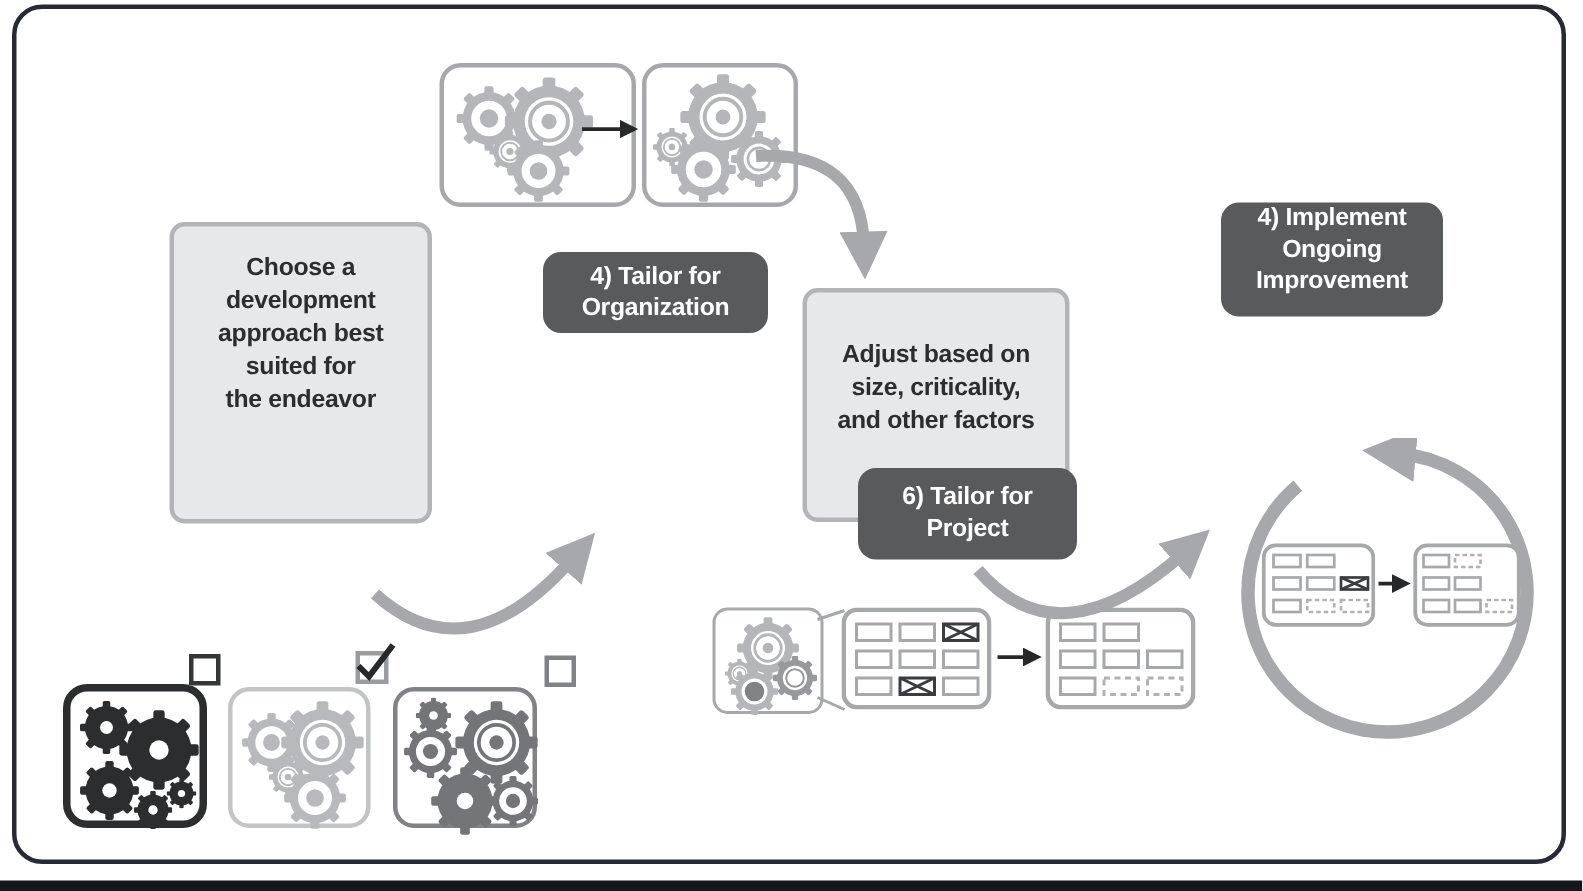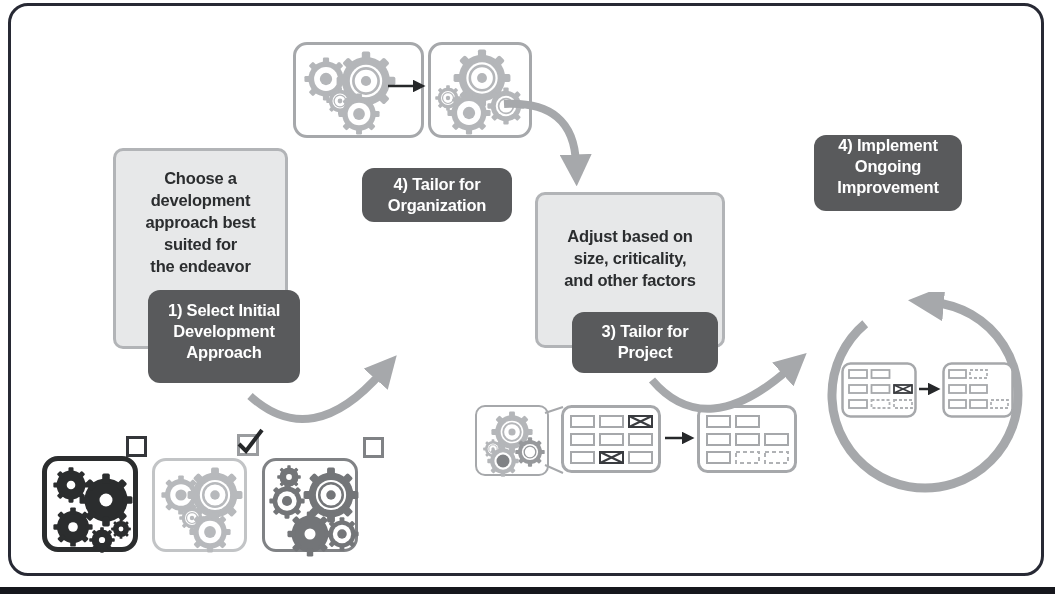--- a/index.html
+++ b/index.html
@@ -111,37 +111,34 @@
     <path d="M 12,18 Q 82,14 84,78" fill="none" stroke="#a6a8ab" stroke-width="8" marker-end="url(#mk-gray)"></path>
   </svg>
 
   <div class="abs pbox" style="left:113px;top:148px;width:169px;height:195px;">
     <div class="pbox-text" style="top:16px;">Choose a
 development
 approach best
 suited for
 the endeavor</div>
   </div>
-  <div class="abs badge" style="left:148px;top:290px;width:152px;height:83px;padding-top:10px;box-sizing:content-box;">1) Select Initial
-Development
-Approach</div>
 
   <svg class="abs lay" style="left:236px;top:350px;" width="165" height="105">
     <path d="M 14,46 Q 76,102 146,22" fill="none" stroke="#a6a8ab" stroke-width="8" marker-end="url(#mk-gray)"></path>
   </svg>
 
   <div class="abs badge" style="left:362px;top:168px;width:150px;height:48px;padding-top:6px;box-sizing:content-box;">4) Tailor for
 Organization</div>
 
-  <div class="abs pbox" style="left:535px;top:192px;width:172px;height:150px;padding-left:12px;">
+  <div class="abs pbox" style="left:535px;top:192px;width:172px;height:150px;">
     <div class="pbox-text" style="top:30px;">Adjust based on
 size, criticality,
 and other factors</div>
   </div>
-  <div class="abs badge" style="left:572px;top:312px;width:146px;height:52px;padding-top:9px;box-sizing:content-box;">3) Tailor for
+  <div class="abs badge" style="left:572px;top:312px;width:146px;height:52px;padding-top:9px;box-sizing:content-box;">6) Tailor for
 Project</div>
 
   <div class="abs" style="left:42px;top:456px;width:96px;height:96px;border:5px solid #2b2d2e;border-radius:16px;background:#fff;box-sizing:border-box;">
     <svg class="gearsvg" width="86" height="86" viewBox="0 0 86 86" style="color:#2b2d2e">
       <use href="#g-solid" x="4" y="4" width="36" height="36"></use>
       <use href="#g-solid" x="30" y="10" width="54" height="54"></use>
       <use href="#g-solid" x="4" y="44" width="40" height="40"></use>
       <use href="#g-solid" x="40" y="64" width="26" height="26"></use>
       <use href="#g-solid" x="62" y="56" width="20" height="20"></use>
     </svg>

